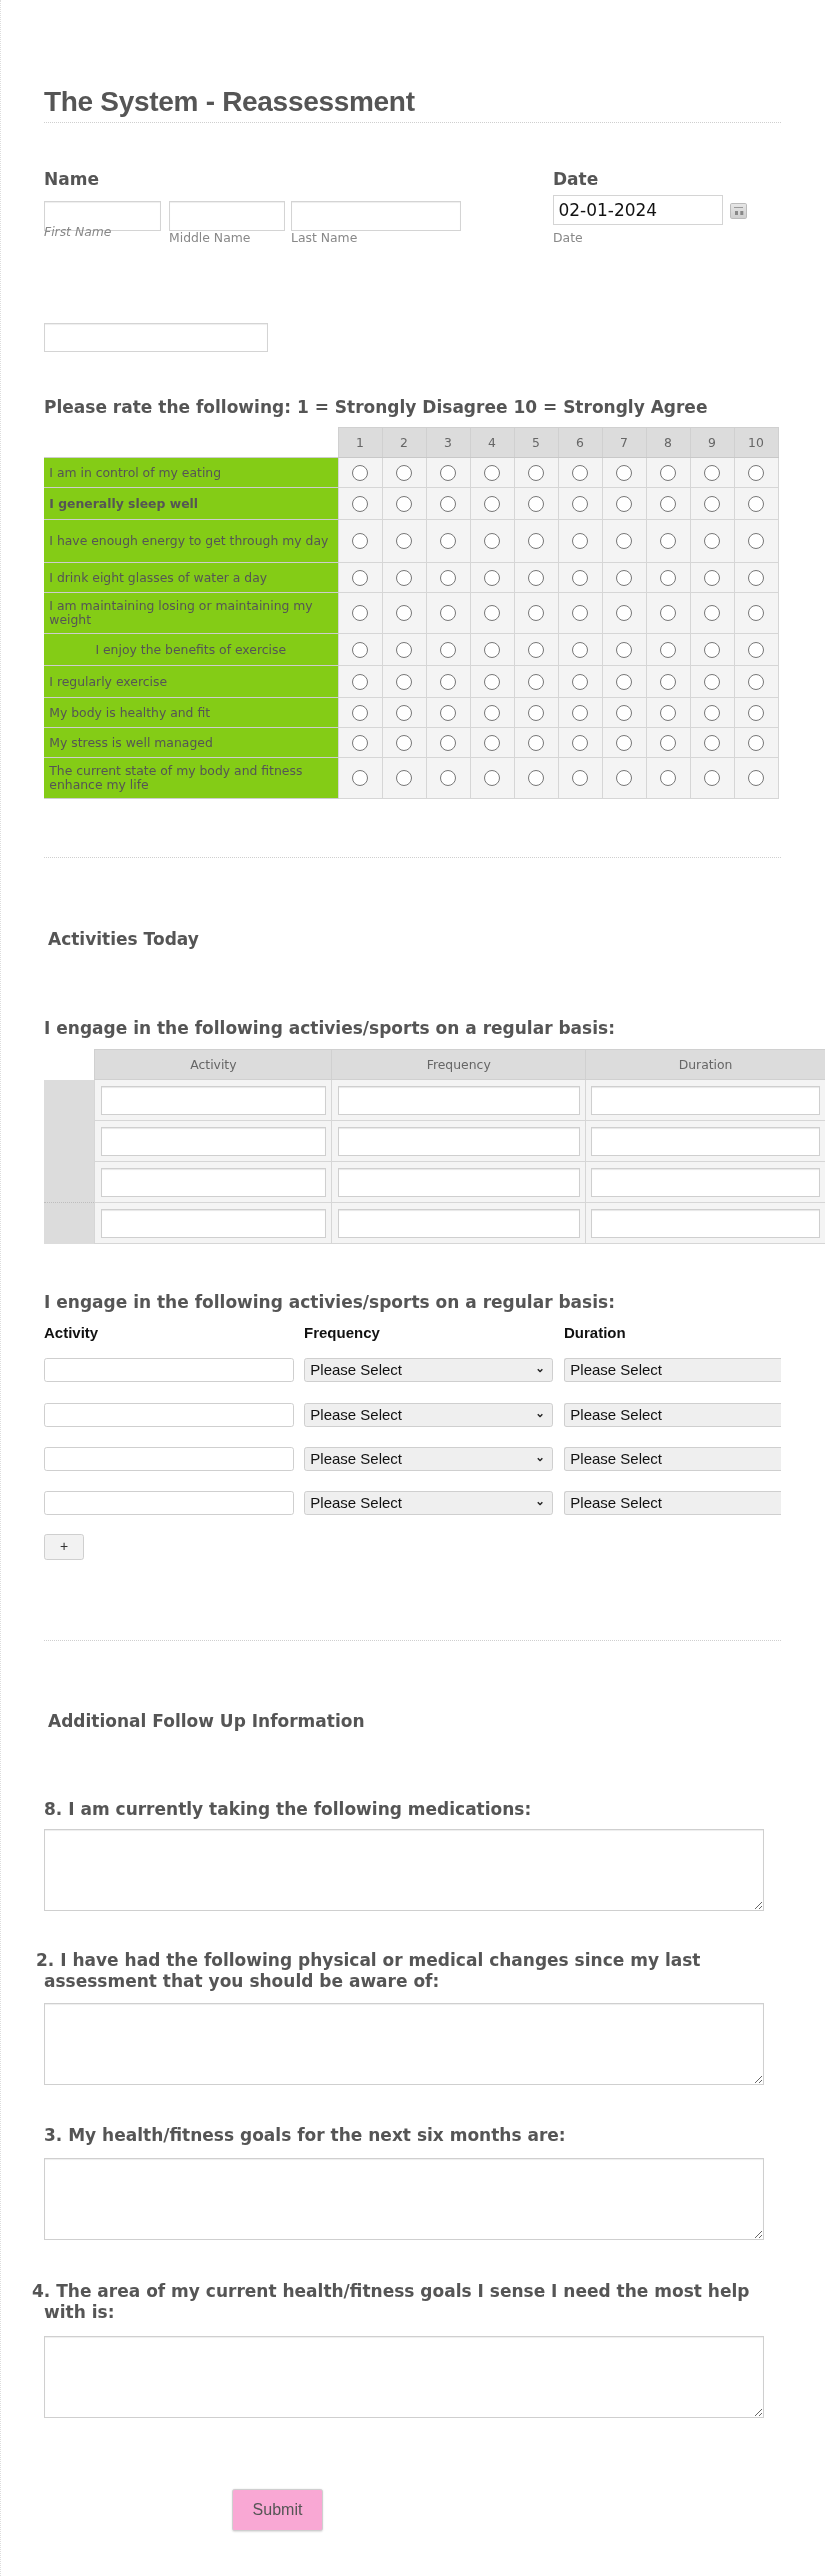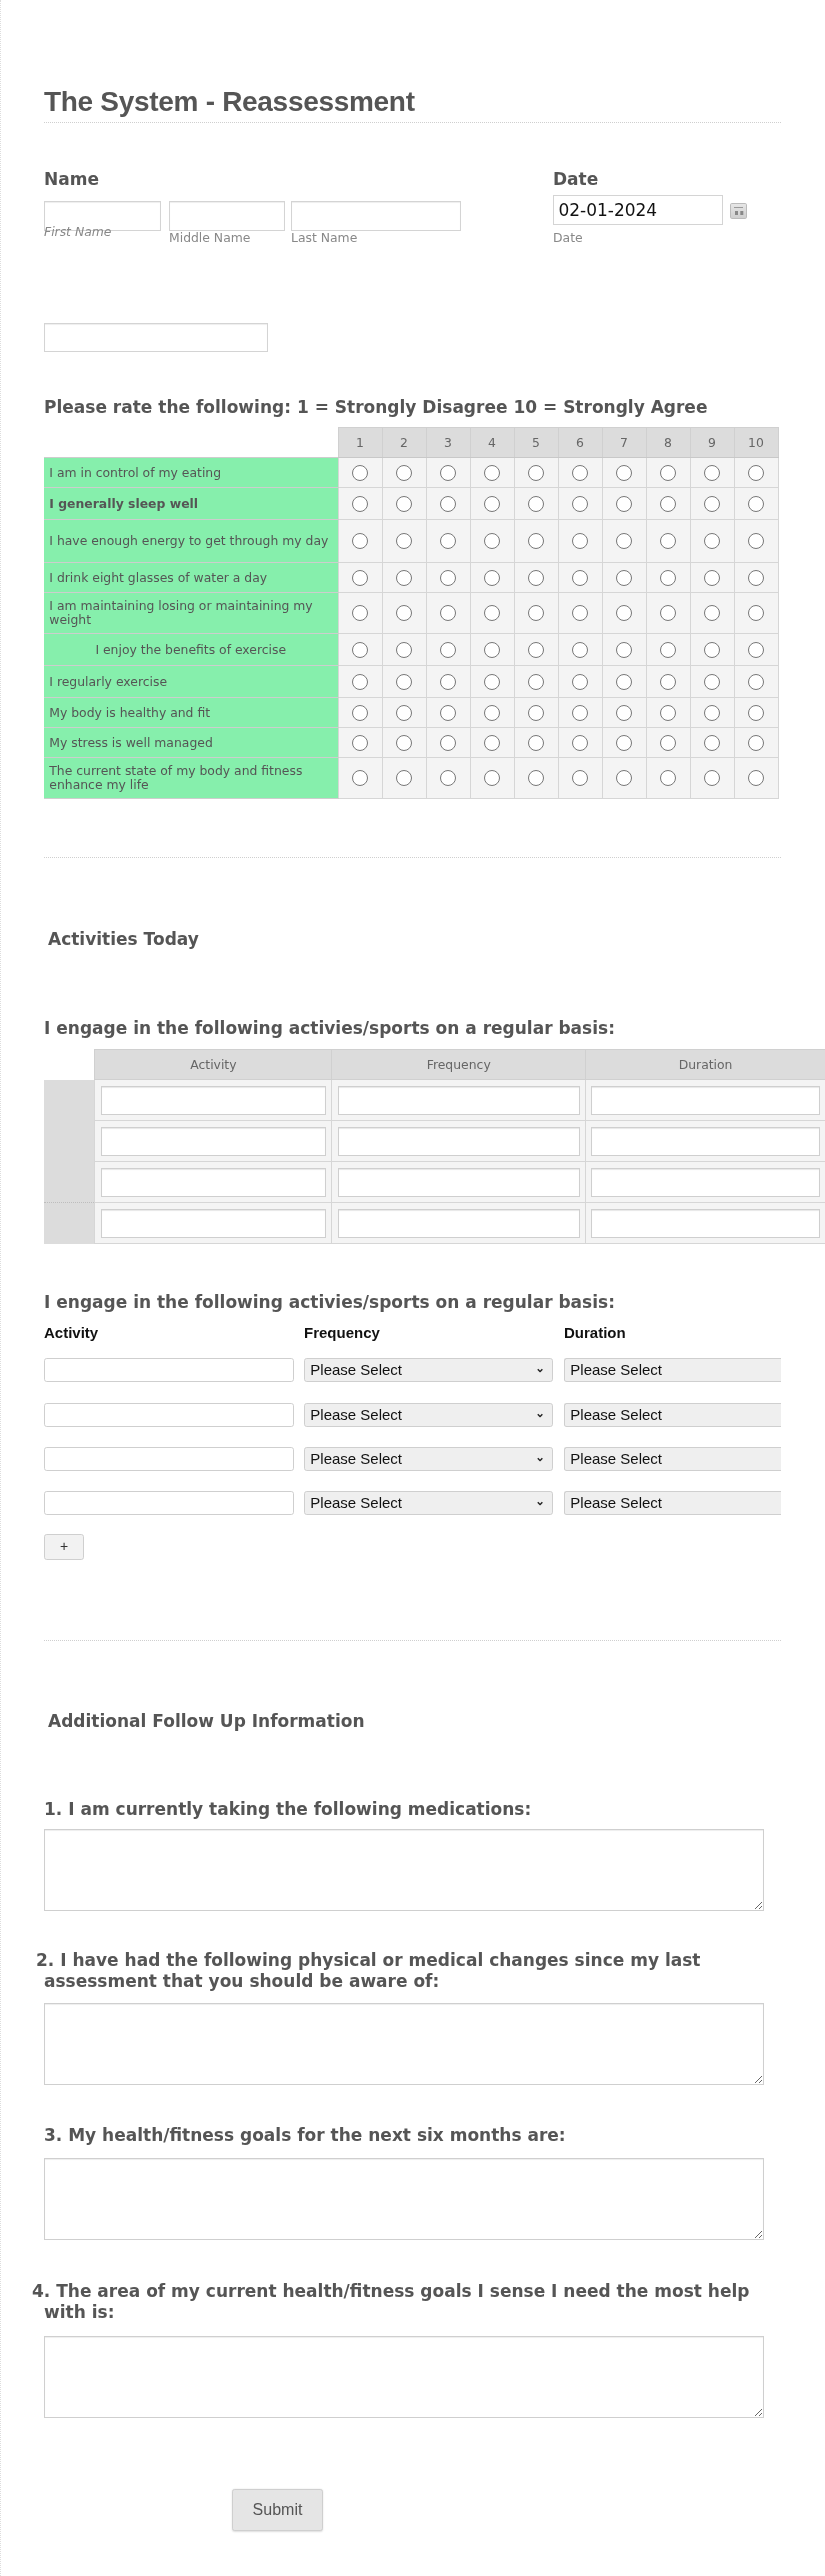--- a/index.html
+++ b/index.html
@@ -15,41 +15,41 @@
   .sublabel { font-size: 12.4px; color: #888888; }
   .date-input { border: 0.9px solid #d4d4d4; background: #fff; font-size: 17px; color: #111; padding: 2.7px 4.4px; line-height: 23px; font-family: "DejaVu Sans", sans-serif; }
   .cal-icon { width: 17px; height: 16px; border: 0.9px solid #bbb; background: linear-gradient(#e6e6e6,#cfcfcf); border-radius: 1.8px; }
   .cal-icon::before { content: ""; position: absolute; left: 2.7px; top: 2.7px; width: 9.8px; height: 1.8px; background: #999; }
   .cal-icon::after { content: ""; position: absolute; left: 3.6px; top: 7px; width: 3.6px; height: 3.6px; background: #888; box-shadow: 5.3px 0 0 #888; }
 
   
   table.rating { position: absolute; left: 44px; top: 427px; border-collapse: collapse; font-size: 12.4px; color: #555; }
   table.rating th { background: #dcdcdc; font-weight: normal; height: 30px; width: 44px; text-align: center; border: 0.9px solid #d0d0d0; border-bottom: 0.9px solid #c8c8c8; font-size: 12.4px; color: #666; }
   table.rating th.blank { background: #fff; border: none; width: 294px; }
-  table.rating td.lbl { background: #86efac; width: 294px; padding: 3.6px 5.3px; line-height: 14px; border-top: 0.9px solid #cdcdcd; border-bottom: 0.9px solid #cdcdcd; vertical-align: middle; font-size: 12.4px; color: #555; }
+  table.rating td.lbl { background: #84cc16; width: 294px; padding: 3.6px 5.3px; line-height: 14px; border-top: 0.9px solid #cdcdcd; border-bottom: 0.9px solid #cdcdcd; vertical-align: middle; font-size: 12.4px; color: #555; }
   table.rating td.cell { background: #f4f4f4; width: 44px; text-align: center; border: 0.9px solid #d6d6d6; vertical-align: middle; }
   .radio { display: inline-block; width: 16px; height: 16px; border: 0.9px solid #777; border-radius: 50%; background: #fff; vertical-align: middle; }
 
   
   table.matrix { position: absolute; left: 44px; top: 1049px; border-collapse: collapse; font-size: 12.4px; }
   table.matrix th { background: #dcdcdc; font-weight: normal; color: #666; height: 30px; text-align: center; border: 0.9px solid #d0d0d0; }
   table.matrix th.blank { background: #fff; border: none; width: 51px; }
   table.matrix td.rowhead { background: #dcdcdc; width: 51px; border-top: none; }
   table.matrix td.c { background: #f4f4f4; border: 0.9px solid #d6d6d6; height: 41px; padding: 5.3px 5.3px; }
   table.matrix td.c input { display: block; width: 100%; height: 29px; border: 0.9px solid #cfcfcf; background: #fff; box-shadow: inset 0 0.9px 0.9px #e8e8e8; }
 
   
   .col-head { font-family: "Liberation Sans", sans-serif; font-weight: bold; font-size: 15px; color: #111; }
   .sel { height: 24px; border: 0.9px solid #cfcfcf; border-radius: 2.7px; background: #efefef; font-family: "Liberation Sans", sans-serif; font-size: 15px; color: #111; padding: 1.8px 5.3px; line-height: 18.6px; }
   .sel .chev { position: absolute; right: 7px; top: 3.6px; font-size: 11.5px; color: #222; font-weight: bold; }
   .act-input { height: 24px; border: 0.9px solid #cfcfcf; border-radius: 2.7px; background: #fff; }
   .plus-btn { width: 40px; height: 26px; border: 0.9px solid #cfcfcf; border-radius: 2.7px; background: #f2f2f2; font-size: 14px; color: #333; text-align: center; line-height: 23px; font-family: "Liberation Sans", sans-serif; }
 
   textarea.ta { position: absolute; left: 44px; width: 720px; height: 82px; border: 0.9px solid #cfcfcf; background: #fff; resize: both; box-shadow: inset 0 0.9px 0.9px #eee; }
-  .submit-btn { left: 232px; top: 2489px; width: 91px; height: 42px; border: 0.9px solid #cfcfcf; border-radius: 2.7px; background: #e5e5e5; font-family: "Liberation Sans", sans-serif; font-size: 16px; color: #555; text-align: center; line-height: 40px; box-shadow: 0 0.9px 1.8px #ddd; }
+  .submit-btn { left: 232px; top: 2489px; width: 91px; height: 42px; border: 0.9px solid #cfcfcf; border-radius: 2.7px; background: #f9a8d4; font-family: "Liberation Sans", sans-serif; font-size: 16px; color: #555; text-align: center; line-height: 40px; box-shadow: 0 0.9px 1.8px #ddd; }
 </style>
 </head>
 <body>
 
 <div class="left-edge"></div>
 
 <div class="abs title">The System - Reassessment</div>
 <div class="abs divider" style="top:122px"></div>
 
 <div class="abs q-label" style="left:44px; top:169px;">Name</div>
@@ -300,21 +300,21 @@
     <div class="abs act-input" style="left: 44px; top: 1491px; width: 250px;"></div>
     <div class="abs sel" style="left: 304px; top: 1491px; width: 249px;"><span>Please Select</span><span class="chev" style="top: 0px;">⌄</span></div>
     <div class="abs sel" style="left: 564px; top: 1491px; width: 217px; border-right: none; border-radius: 2.7px 0px 0px 2.7px;"><span>Please Select</span></div>
   </div>
 
 <div class="abs plus-btn" style="left:44px; top:1534px;">+</div>
 
 <div class="abs divider" style="top:1640px"></div>
 <div class="abs section-head" style="left:48px; top:1711px;">Additional Follow Up Information</div>
 
-<div class="abs q-label" style="left:44px; top:1799px;">1. I am currently taking the following medications:</div>
+<div class="abs q-label" style="left:44px; top:1799px;">8. I am currently taking the following medications:</div>
 <textarea class="ta" style="top: 1829px;"></textarea>
 
 <div class="abs q-label" style="left:36px; top:1950px;text-align:center;">2. I have had the following physical or medical changes since my last</div>
 <div class="abs q-label" style="left:44px; top:1971px;">assessment that you should be aware of:</div>
 <textarea class="ta" style="top: 2003px;"></textarea>
 
 <div class="abs q-label" style="left:44px; top:2125px;">3. My health/fitness goals for the next six months are:</div>
 <textarea class="ta" style="top: 2158px;"></textarea>
 
 <div class="abs q-label" style="left:32px; top:2281px;">4. The area of my current health/fitness goals I sense I need the most help</div>

